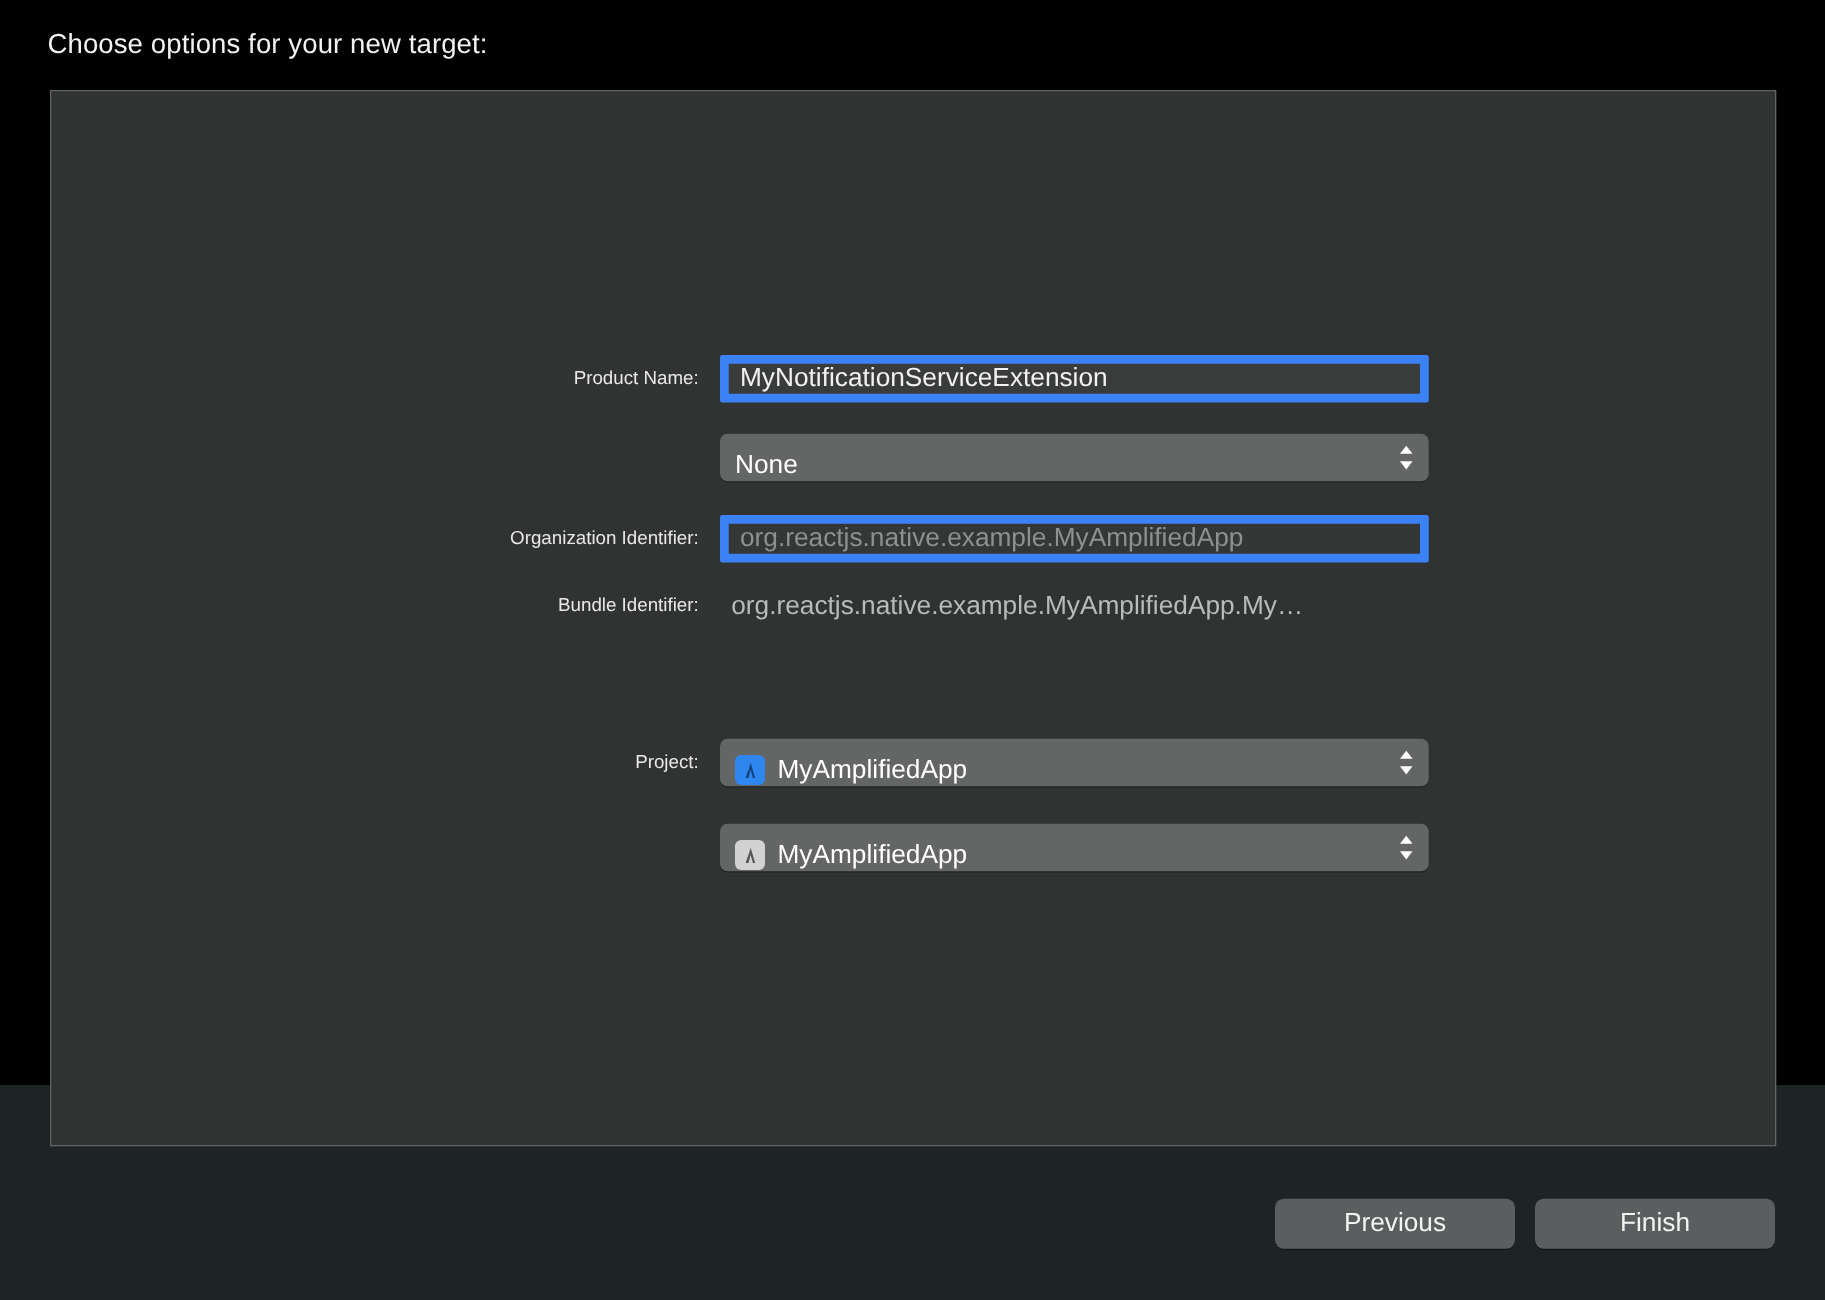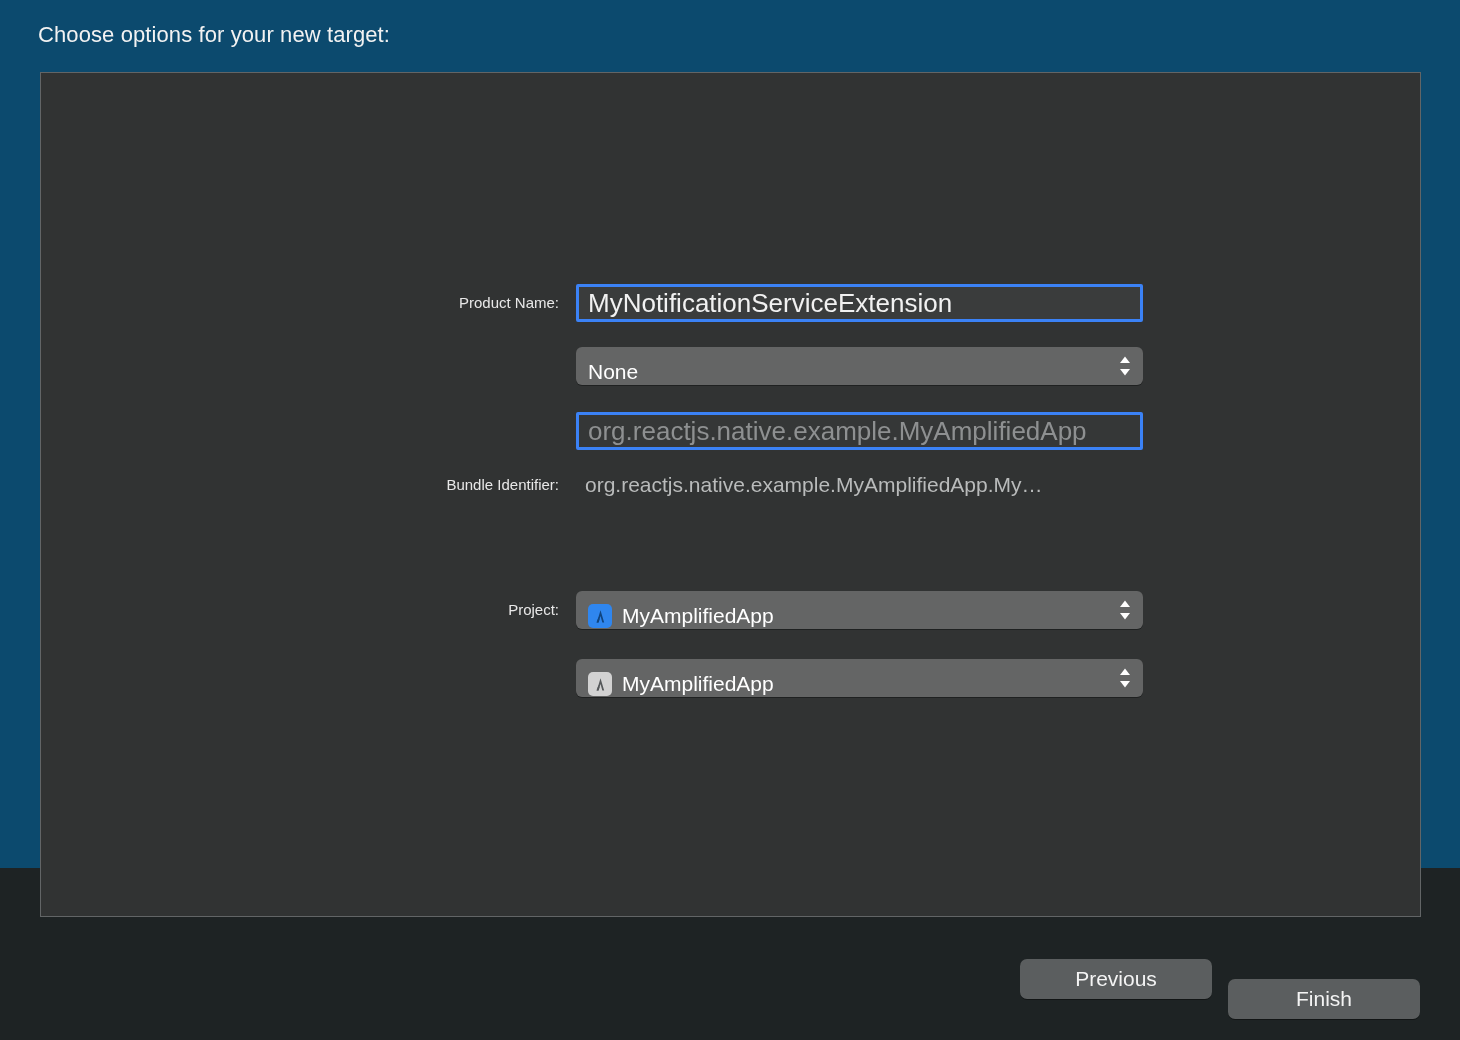--- a/index.html
+++ b/index.html
@@ -12,21 +12,21 @@
     height: 1040px;
     overflow: hidden;
     font-family: "Liberation Sans", sans-serif;
     -webkit-font-smoothing: antialiased;
   }
 
   .window {
     position: relative;
     width: 1460px;
     height: 868px;
-    background: #0c4a6e;
+    background: #000000;
     box-sizing: border-box;
   }
 
   
   .sheet-title {
     position: absolute;
     left: 38px;
     top: 22px;
     font-size: 22px;
     color: #f2f2f2;
@@ -81,26 +81,26 @@
     position: absolute;
     left: 535px;
   }
 
   
   .textfield {
     width: 567px;
     height: 38px;
     box-sizing: border-box;
     background: #3a3c3c;
-    border: 3px solid #3b82f6;
+    border: 7px solid #3b82f6;
     border-radius: 2px;
     display: flex;
     align-items: center;
     padding: 0 9px;
-    font-size: 26px;
+    font-size: 21px;
     color: #f1f1f1;
     white-space: nowrap;
     overflow: hidden;
   }
   .textfield.placeholder {
     color: #8e9091;
     background: #353737;
   }
 
   
@@ -173,21 +173,21 @@
     align-items: center;
     justify-content: center;
     font-size: 21px;
     color: #f4f4f4;
     box-sizing: border-box;
     box-shadow: 0 1px 0 rgba(0,0,0,.4);
     user-select: none;
   }
   #btn-cancel   { left: 40px;   top: 959px; width: 192px; }
   #btn-previous { left: 1020px; top: 959px; width: 192px; }
-  #btn-finish   { left: 1228px; top: 979px; width: 192px; }
+  #btn-finish   { left: 1228px; top: 959px; width: 192px; }
 </style>
 </head>
 <body>
 
 <div class="window">
 
   <div class="sheet-title">Choose options for your new target:</div>
 
   <div class="panel">
     <div class="form">
@@ -209,20 +209,23 @@
               <svg width="14" height="24" viewBox="0 0 14 24">
                 <path d="M7 2.5 L12 9 L2 9 Z" fill="#ffffff"></path>
                 <path d="M7 21.5 L12 15 L2 15 Z" fill="#ffffff"></path>
               </svg>
             </span>
           </div>
         </div>
       </div>
 
       <div class="row" style="top:339px; width:100%;">
+        <div class="label-wrap">
+          <div class="label">Organization Identifier:</div>
+        </div>
         <div class="control">
           <div class="textfield placeholder">org.reactjs.native.example.MyAmplifiedApp</div>
         </div>
       </div>
 
       <div class="row" style="top:393px; width:100%;">
         <div class="label-wrap">
           <div class="label">Bundle Identifier:</div>
         </div>
         <div class="control">

